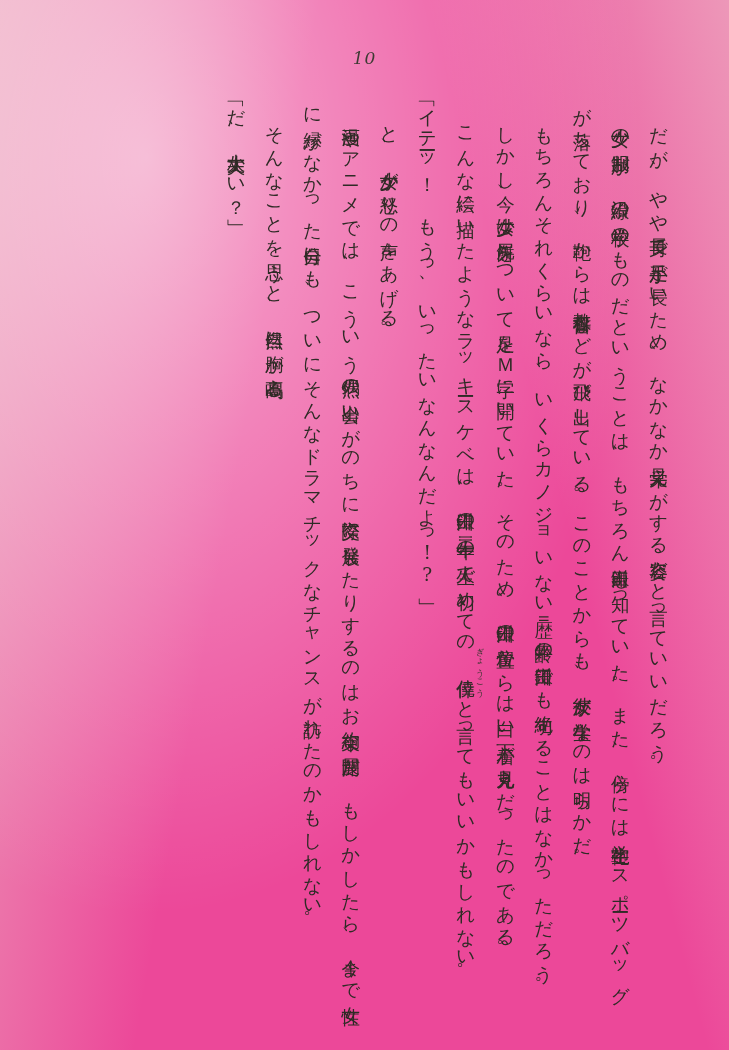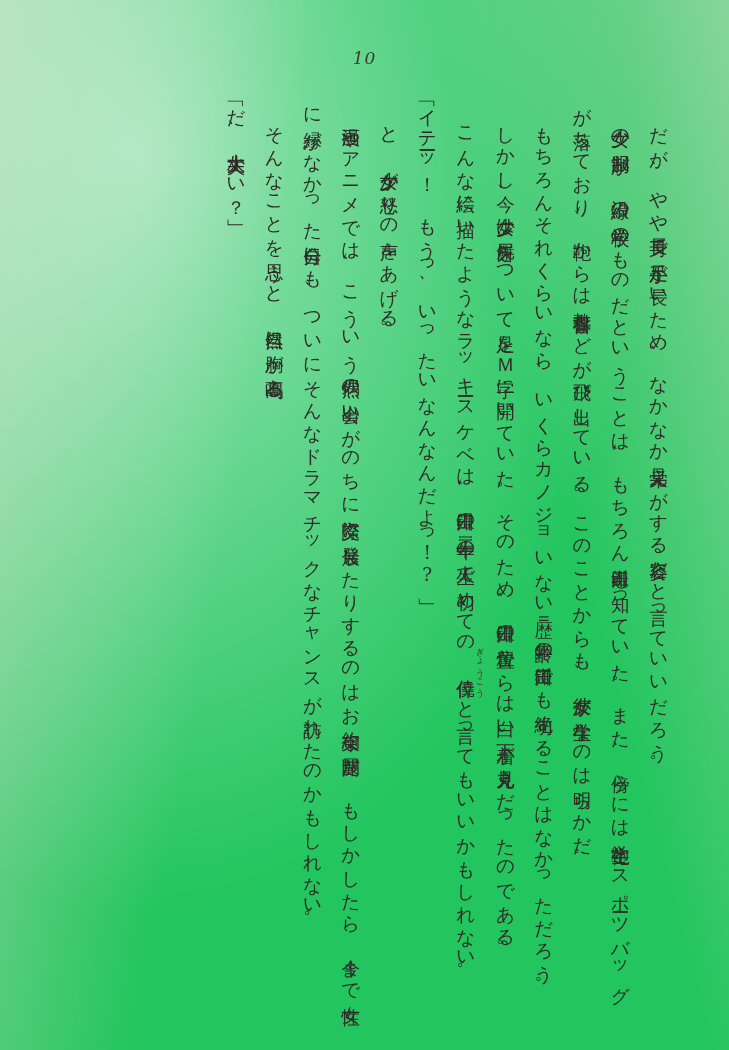--- a/index.html
+++ b/index.html
@@ -4,21 +4,21 @@
 <style>
   html, body {
     margin: 0;
     padding: 0;
     background: #ffffff;
   }
   .page {
     position: relative;
     width: 729px;
     height: 1050px;
-    background: #22c55e;
+    background: #ec4899;
     overflow: hidden;
     font-family: "DejaVu Serif", "Liberation Serif", serif;
     color: #3a3630;
   }
   
   .paper-texture {
     position: absolute;
     inset: 0;
     background:
       radial-gradient(ellipse at 20% 15%, rgba(255,255,255,0.55), rgba(255,255,255,0) 60%),

